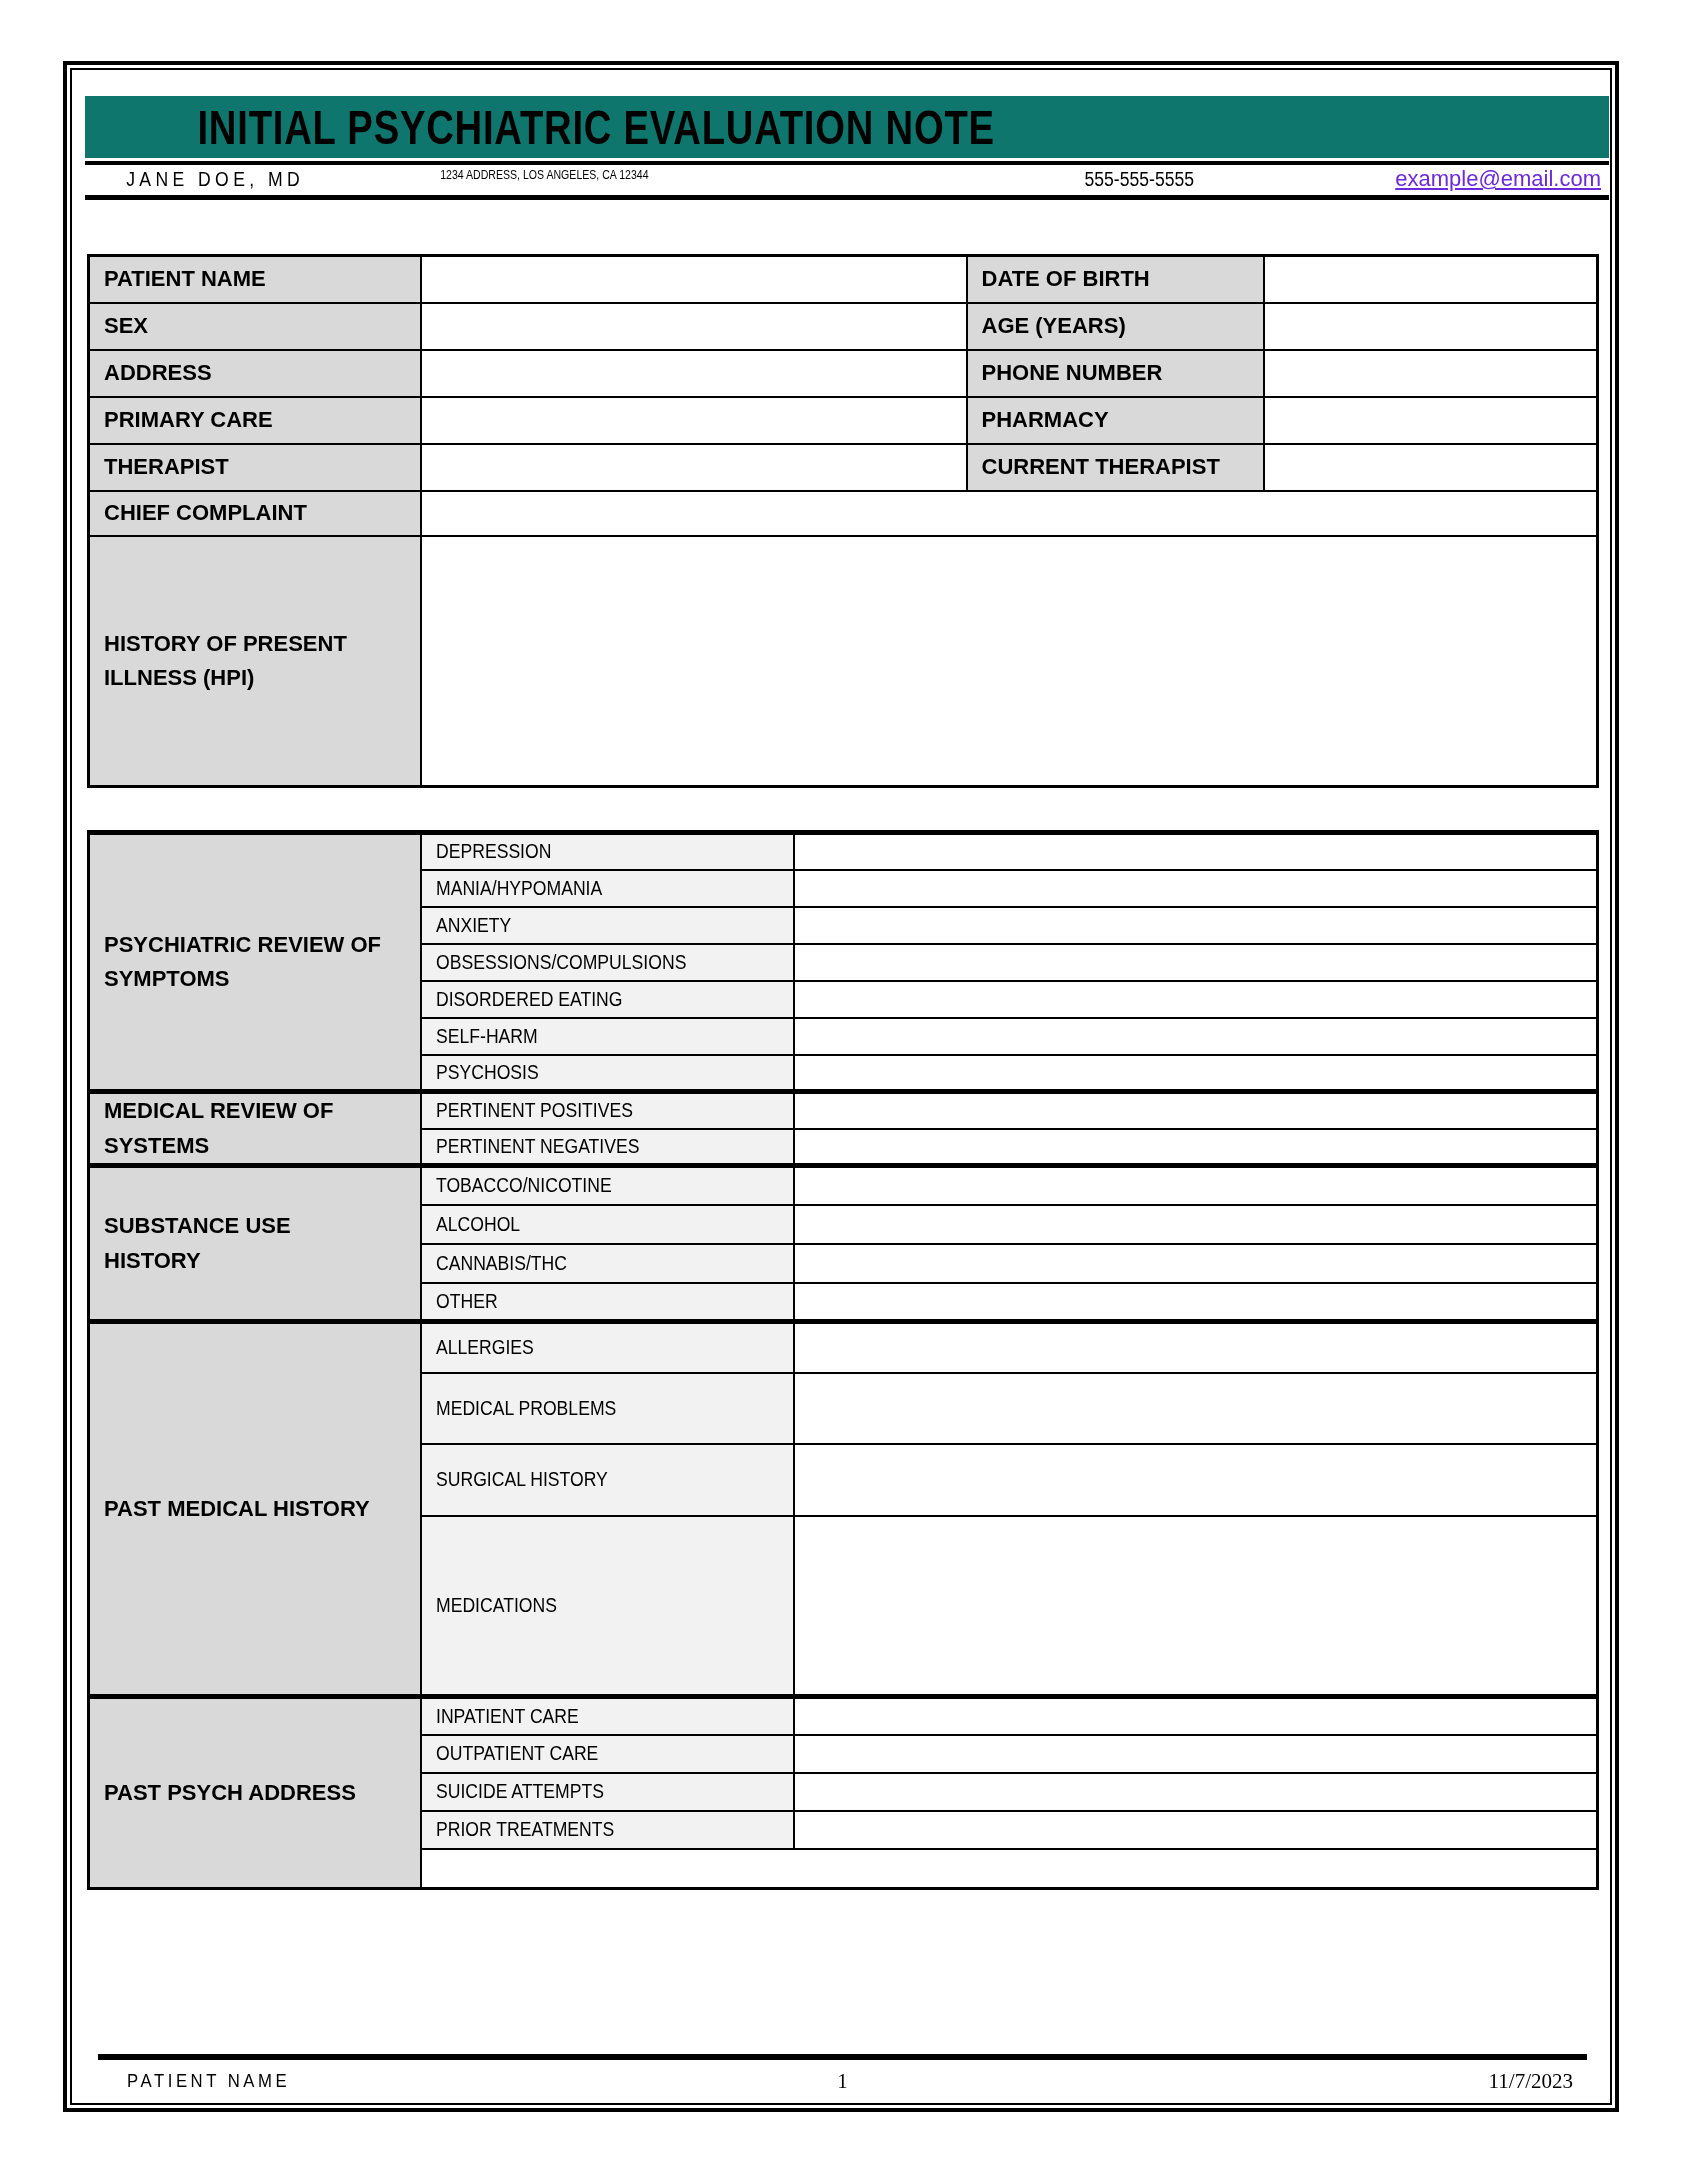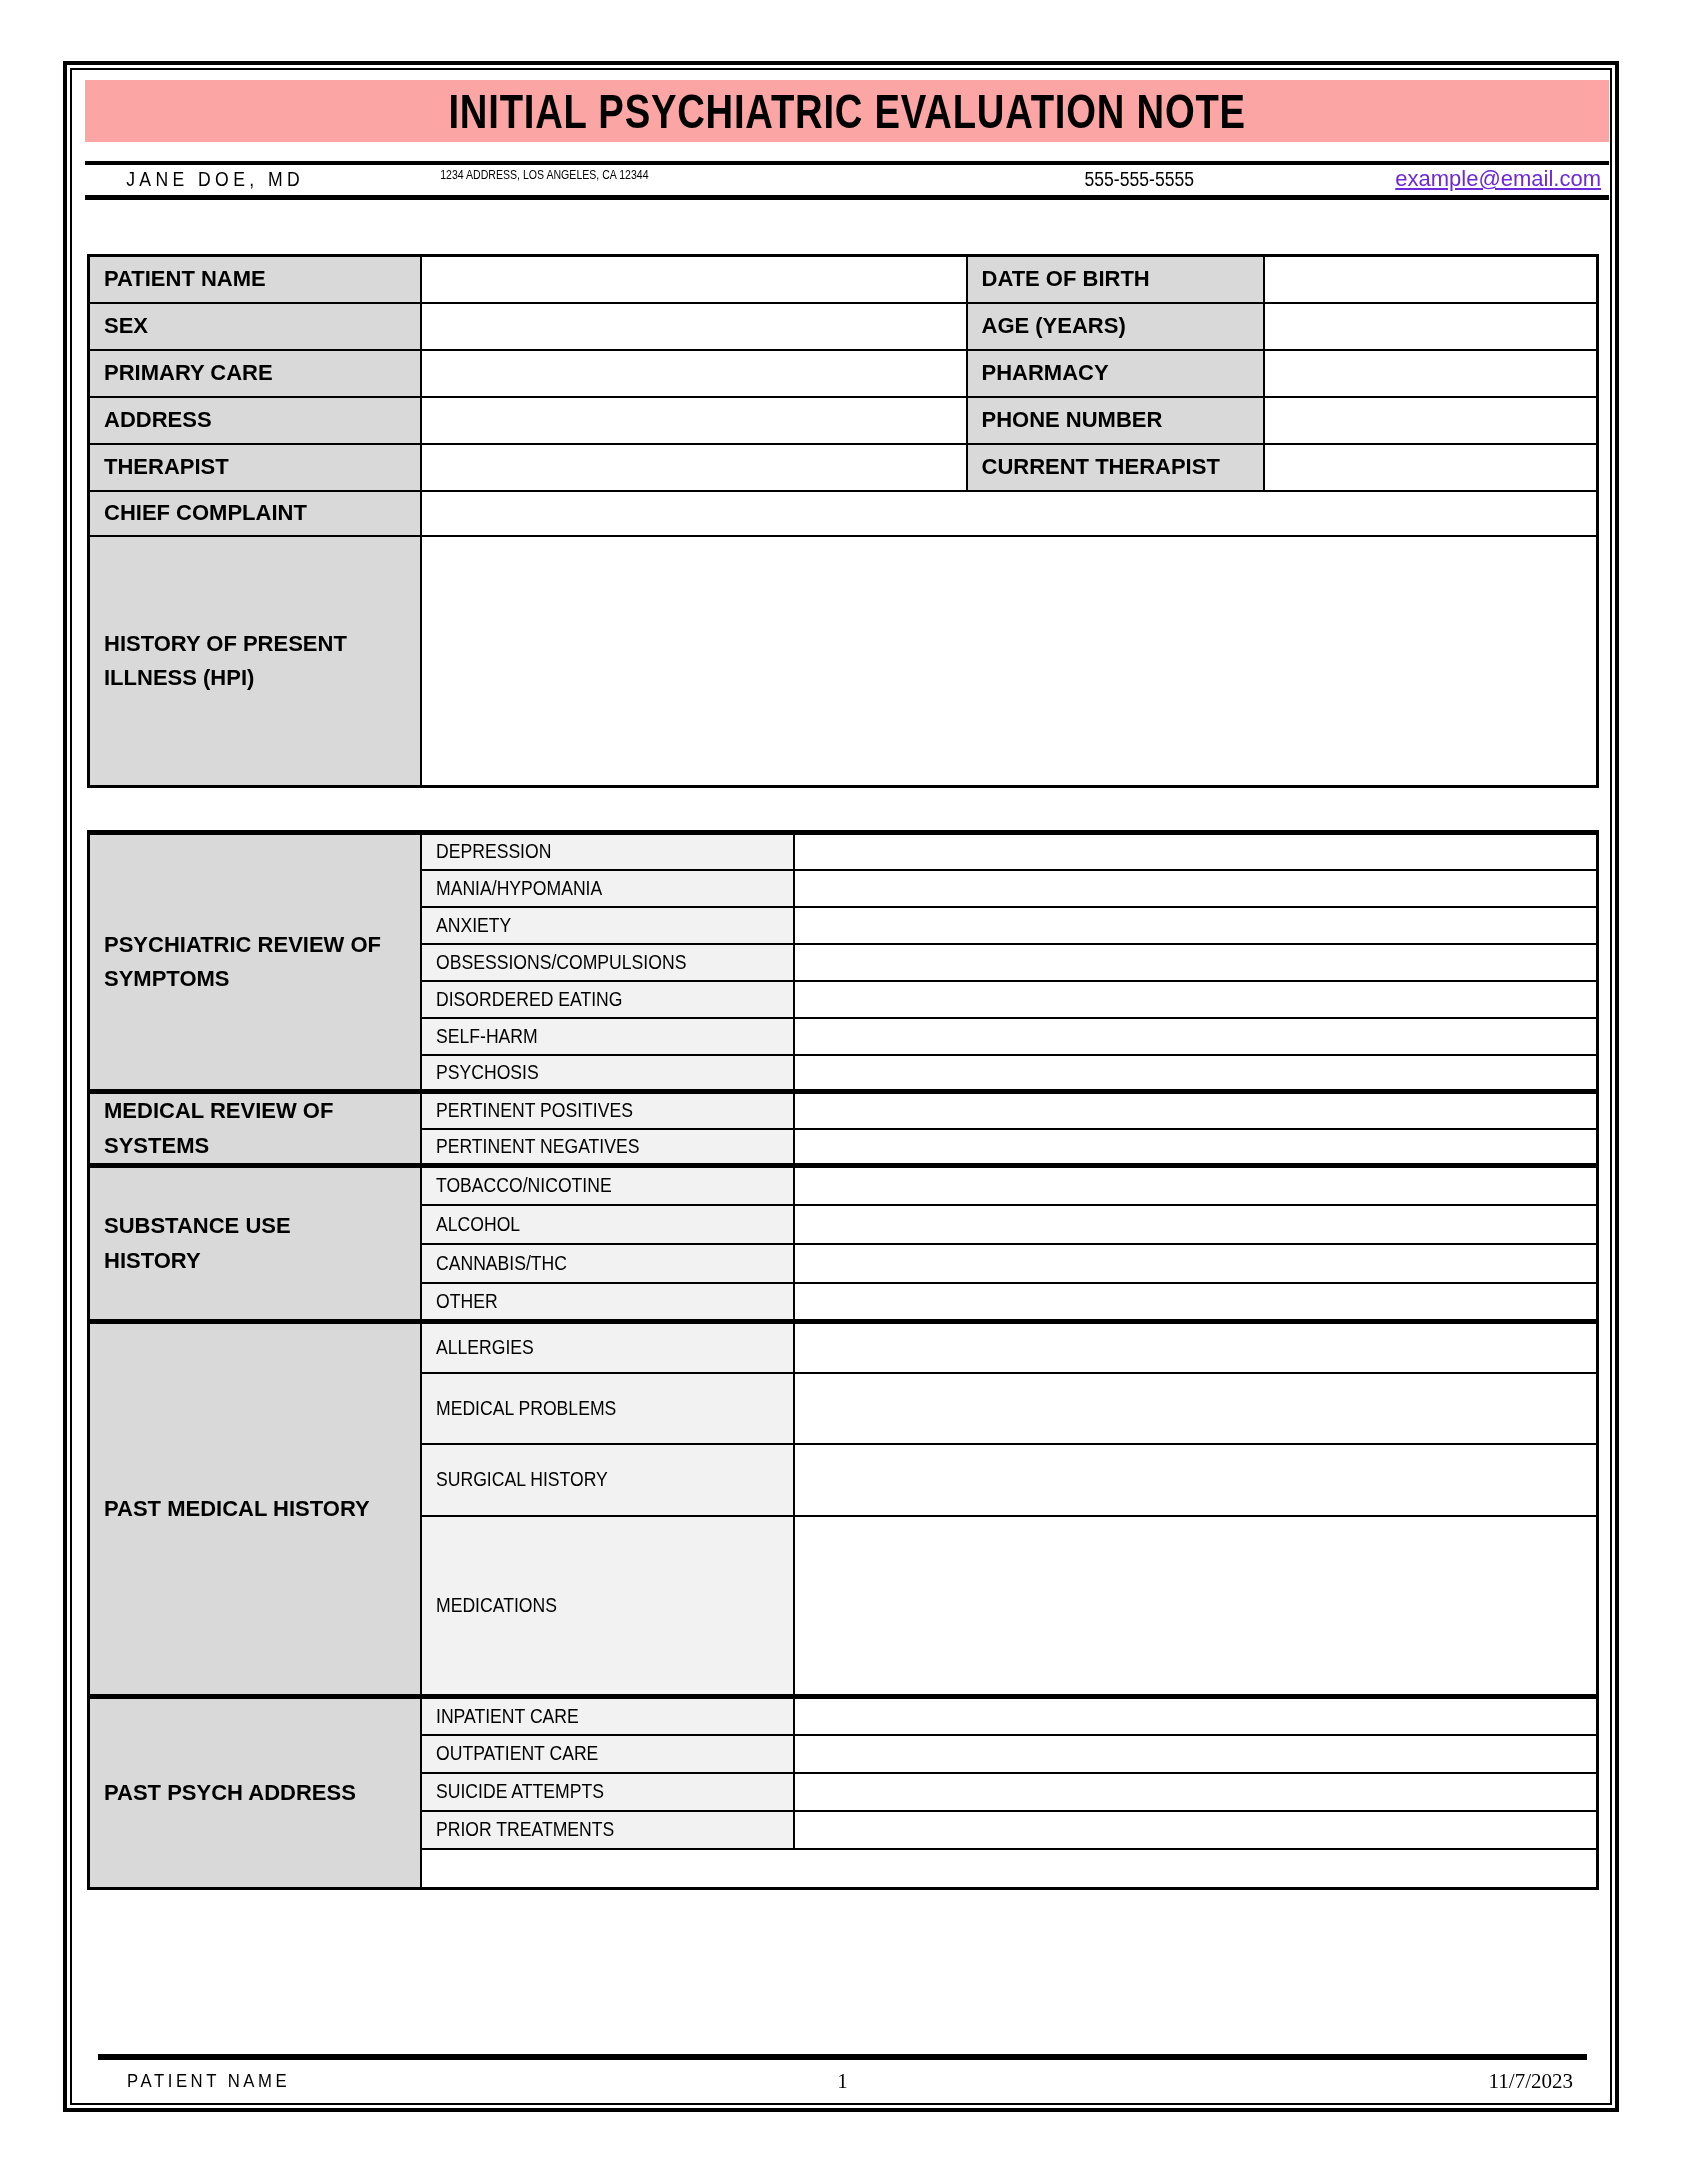--- a/index.html
+++ b/index.html
@@ -6,22 +6,22 @@
   html,body { width:1683px; height:2178px; background:#ffffff; overflow:hidden;
               font-family:"Liberation Sans", sans-serif; color:#000; position:relative; }
 
   
   .frame-outer { position:absolute; left:63px; top:61px; width:1556px; height:2051px;
                  border:4px solid #000; }
   .frame-inner { position:absolute; left:3px; top:3px; right:3px; bottom:3px;
                  border:2px solid #000; }
 
   
-  .banner { position:absolute; left:85px; top:80px; width:1524px; height:62px;
-            background:#fca5a5; display:flex; align-items:center; justify-content:center; }
+  .banner { position:absolute; left:85px; top:96px; width:1524px; height:62px;
+            background:#0f766e; display:flex; align-items:center; justify-content:flex-start; }
   .title-text { display:inline-block; transform:scaleX(0.78); transform-origin:50% 50%;
                 font-weight:bold; font-size:49px; letter-spacing:1px; white-space:nowrap; }
   .rule1 { position:absolute; left:85px; top:161px; width:1524px; height:4px; background:#000; }
   .contact-strip { position:absolute; left:85px; top:165px; width:1524px; height:30px; }
   .rule2 { position:absolute; left:85px; top:195px; width:1524px; height:5px; background:#000; }
   .provider { position:absolute; left:29px; top:3px; font-size:20px; letter-spacing:5px; }
   .hdr-address { position:absolute; left:341px; top:3px; width:554px; font-size:12px; }
   .hdr-phone { position:absolute; left:935px; top:3px; width:238px; text-align:center; font-size:20px; }
   .hdr-email { position:absolute; right:8px; top:1px; font-size:22px; }
   .link { color:#6d28d9; text-decoration:underline; cursor:pointer; }
@@ -92,29 +92,29 @@
     <td class="lab"><span class="lbl">DATE OF BIRTH</span></td>
     <td class="val"></td>
   </tr>
   <tr>
     <td class="lab"><span class="lbl">SEX</span></td>
     <td class="val"></td>
     <td class="lab"><span class="lbl">AGE (YEARS)</span></td>
     <td class="val"></td>
   </tr>
   <tr>
+    <td class="lab"><span class="lbl">ADDRESS</span></td>
+    <td class="val"></td>
+    <td class="lab"><span class="lbl">PHONE NUMBER</span></td>
+    <td class="val"></td>
+  </tr>
+  <tr>
     <td class="lab"><span class="lbl">PRIMARY CARE</span></td>
     <td class="val"></td>
     <td class="lab"><span class="lbl">PHARMACY</span></td>
-    <td class="val"></td>
-  </tr>
-  <tr>
-    <td class="lab"><span class="lbl">ADDRESS</span></td>
-    <td class="val"></td>
-    <td class="lab"><span class="lbl">PHONE NUMBER</span></td>
     <td class="val"></td>
   </tr>
   <tr>
     <td class="lab"><span class="lbl">THERAPIST</span></td>
     <td class="val"></td>
     <td class="lab"><span class="lbl">CURRENT THERAPIST</span></td>
     <td class="val"></td>
   </tr>
   <tr class="cc-row">
     <td class="lab"><span class="lbl">CHIEF COMPLAINT</span></td>

